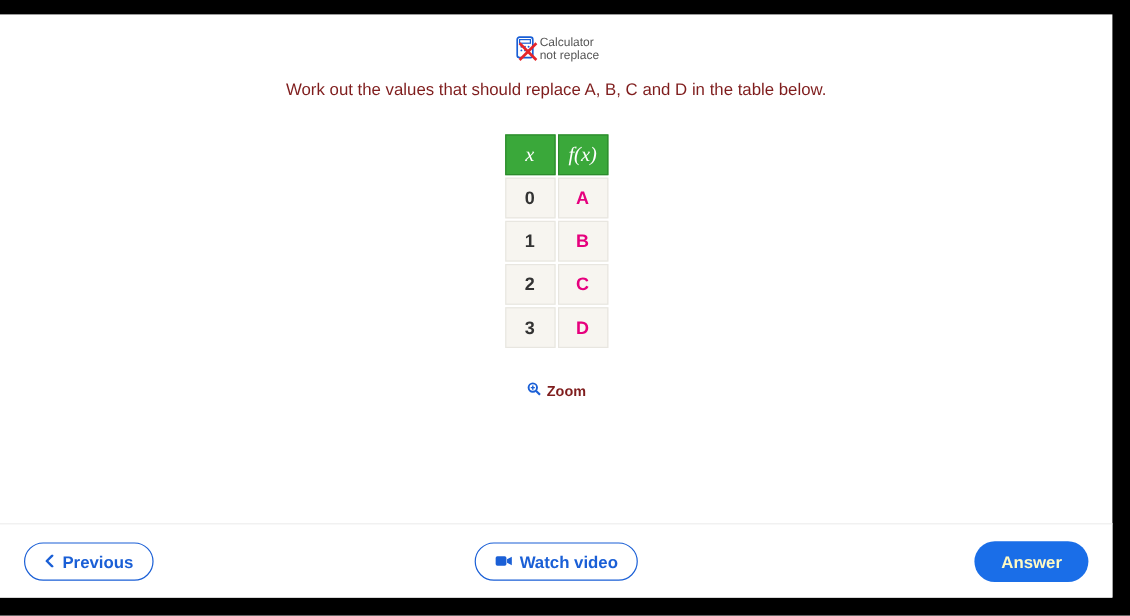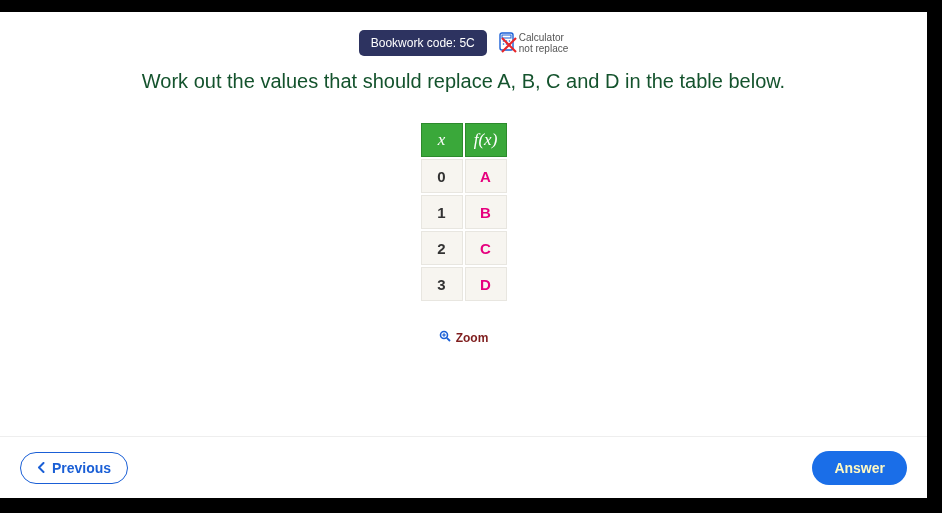--- a/index.html
+++ b/index.html
@@ -63,22 +63,22 @@
       font-family: 'Times New Roman', serif;
       font-size: 22px;
       font-style: italic;
       color: #222;
       margin-bottom: 16px;
     }
     .formula .func { font-style: italic; }
     .formula .num { font-style: normal; }
     .question-text {
       text-align: center;
-      font-size: 20px;
-      color: #14532d;
+      font-size: 14px;
+      color: #7f1d1d;
       margin-bottom: 28px;
     }
     .table-wrap {
       display: flex;
       justify-content: center;
       margin-bottom: 25px;
     }
     .func-table {
       border-collapse: separate;
       border-spacing: 2px;
@@ -164,21 +164,20 @@
     .footer-bar { position: relative; }
   </style>
 </head>
 <body>
 
 <div class="page-wrapper">
 
   <div class="content-area">
 
     <div class="header-row">
-      <div class="bookwork-badge">Bookwork code: 5C</div>
       <div class="calc-block">
         <span class="calc-icon">
           <svg width="22" height="22" viewBox="0 0 22 22">
             <rect x="3" y="1" width="13" height="17" rx="2" fill="none" stroke="#1a5fd6" stroke-width="1.4"></rect>
             <rect x="5" y="3" width="9" height="3" fill="none" stroke="#1a5fd6" stroke-width="1"></rect>
             <circle cx="6.5" cy="9" r="0.8" fill="#1a5fd6"></circle>
             <circle cx="9.5" cy="9" r="0.8" fill="#1a5fd6"></circle>
             <circle cx="12.5" cy="9" r="0.8" fill="#1a5fd6"></circle>
             <circle cx="6.5" cy="12" r="0.8" fill="#1a5fd6"></circle>
             <circle cx="9.5" cy="12" r="0.8" fill="#1a5fd6"></circle>
@@ -245,19 +244,30 @@
   <div class="footer-bar">
     <button class="btn-outline">
       <span>
         <svg width="9" height="11" viewBox="0 0 9 11">
             <path d="M6.5 1 L2 5.5 L6.5 10" fill="none" stroke="#1a5fd6" stroke-width="2" stroke-linecap="round" stroke-linejoin="round"></path>
           </svg>
       </span>
       <span>Previous</span>
     </button>
 
+    <div class="footer-center">
+      <button class="btn-outline">
+        <span>
+          <svg width="15" height="11" viewBox="0 0 15 11">
+              <rect x="0.5" y="1.5" width="9" height="8" rx="1.5" fill="#1a5fd6"></rect>
+              <path d="M10 4 L14 2 V9 L10 7 Z" fill="#1a5fd6"></path>
+            </svg>
+        </span>
+        <span>Watch video</span>
+      </button>
+    </div>
 
     <button class="btn-primary">
       <span>Answer</span>
     </button>
   </div>
 
 </div>
 
 </body></html>

